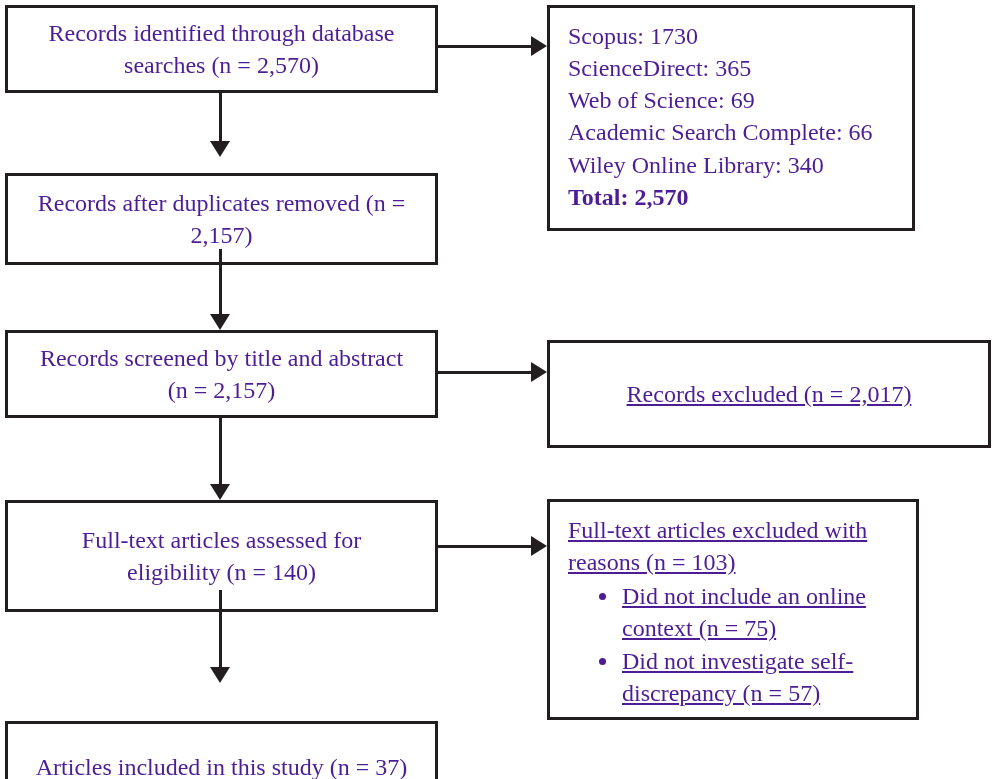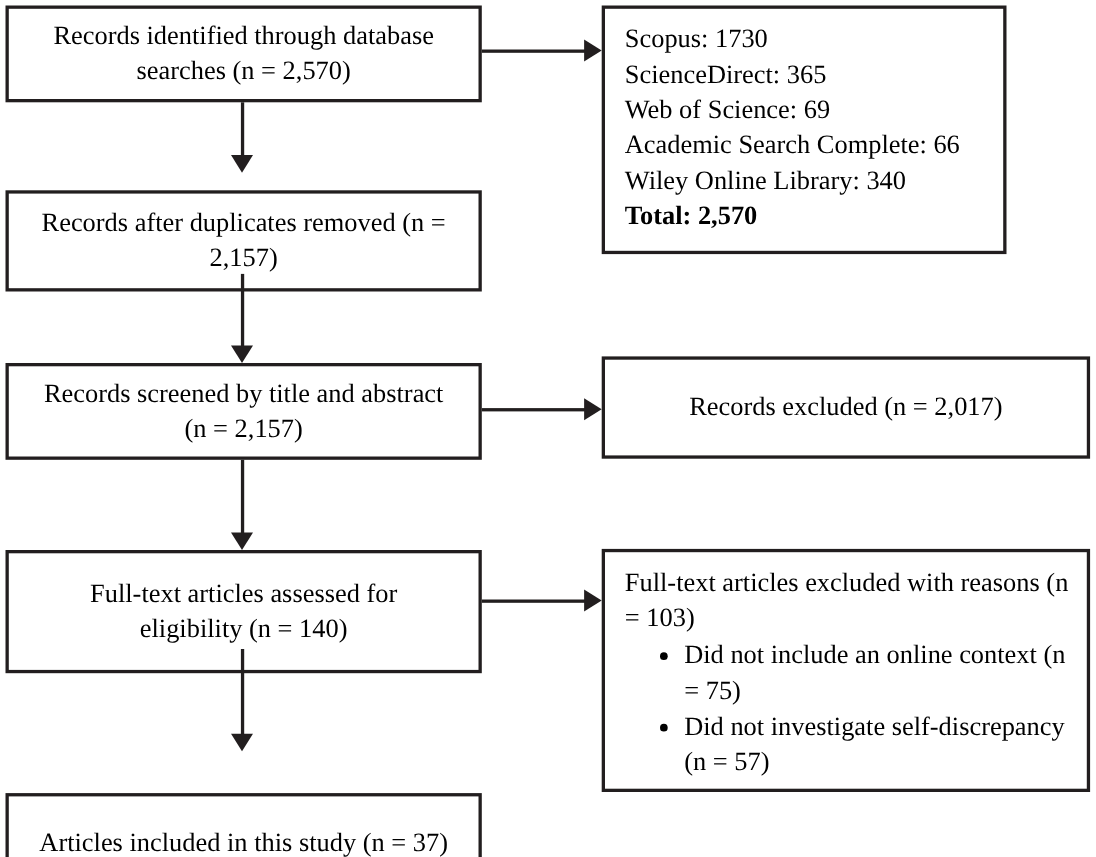--- a/index.html
+++ b/index.html
@@ -2,21 +2,21 @@
 <html><head>
 <meta charset="utf-8">
 <style>
   html, body { margin: 0; padding: 0; background: #ffffff; }
   #stage {
     position: relative;
     width: 996px;
     height: 779px;
     background: #ffffff;
     font-family: "Liberation Serif", "DejaVu Serif", serif;
-    color: #000000;
+    color: #4c1d95;
     overflow: hidden;
   }
   .box {
     position: absolute;
     border: 3px solid #221e1f;
     background: #ffffff;
     box-sizing: border-box;
     font-size: 24px;
     line-height: 1.34;
   }
@@ -92,25 +92,25 @@
 
   <div class="box leftalign" style="left:547px; top:5px; width:368px; height:226px;font-family:Liberation Serif, serif;">
     <div class="db-line">Scopus: 1730</div>
     <div class="db-line">ScienceDirect: 365</div>
     <div class="db-line">Web of Science: 69</div>
     <div class="db-line">Academic Search Complete: 66</div>
     <div class="db-line">Wiley Online Library: 340</div>
     <div class="db-line db-total">Total: 2,570</div>
   </div>
 
-  <div class="box center" style="left:547px; top:324px; width:444px; height:93px;">
+  <div class="box center" style="left:547px; top:340px; width:444px; height:108px;text-decoration:underline;">
     <span>Records excluded (n = 2,017)</span>
   </div>
 
-  <div class="box leftalign" style="left:547px; top:499px; width:444px; height:221px;">
+  <div class="box leftalign" style="left:547px; top:499px; width:372px; height:221px;text-decoration:underline;">
     <p class="excl-intro">Full-text articles excluded with reasons (n = 103)</p>
     <ul class="excl-bullets">
       <li>Did not include an online context (n = 75)</li>
       <li>Did not investigate self-discrepancy (n = 57)</li>
     </ul>
   </div>
 
   <div>
     <div class="vline" style="left:219px; top:93px; height:50px;"></div>
     <div class="varrowhead" style="left:210px; top:141px;"></div>

